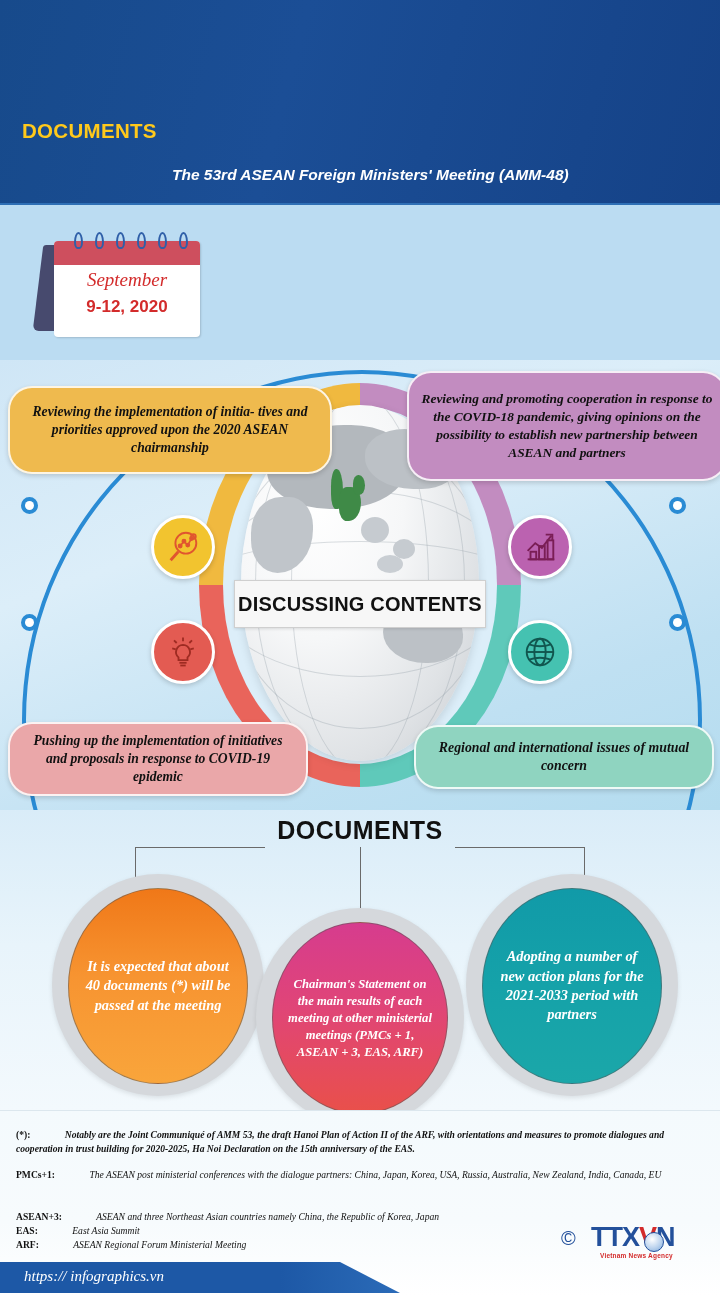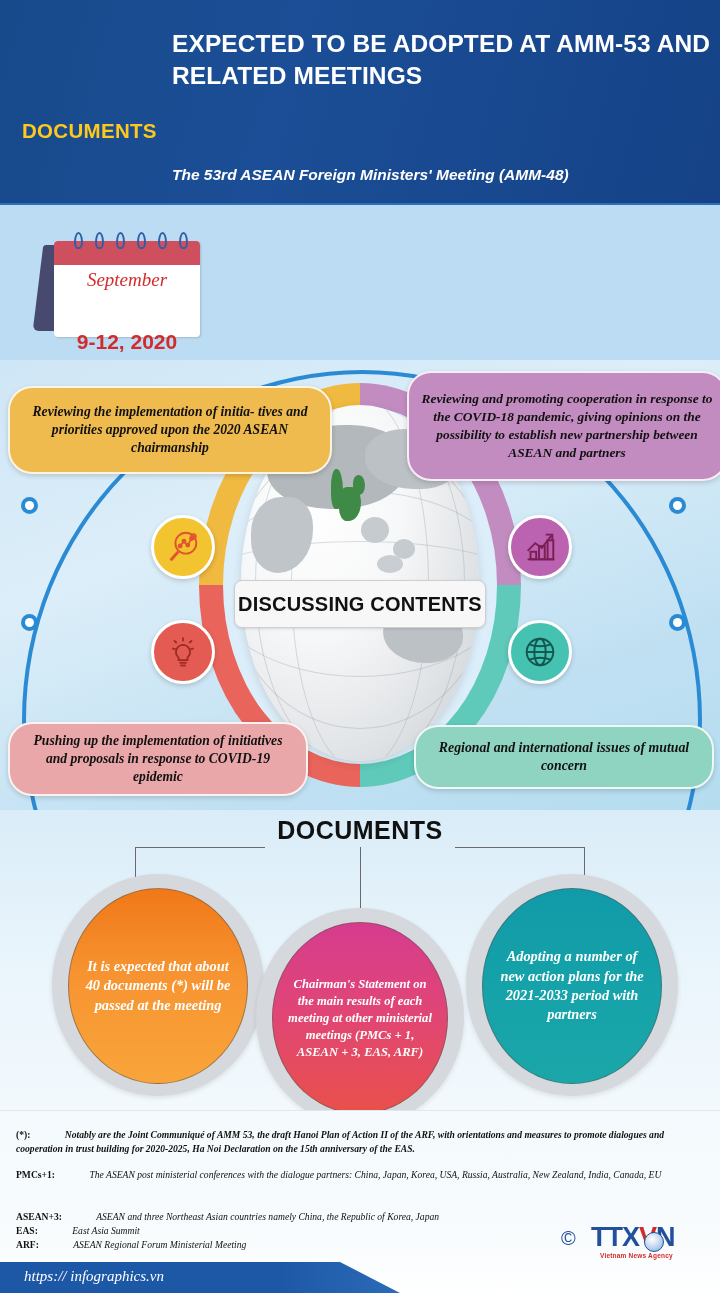--- a/index.html
+++ b/index.html
@@ -63,21 +63,21 @@
     position:absolute; top:0; width:9px; height:17px;
     border:2px solid #2F5FA8; border-radius:50% 50% 40% 40%/60% 60% 40% 40%;
     background:transparent;
   }
   .cal-month {
     position:absolute; left:0; top:28px; width:146px; text-align:center;
     font-size:19px; font-style:italic; color:#D32B2B; font-family:"Liberation Serif",serif;
   }
   .cal-days {
     position:absolute; left:0; top:56px; width:146px; text-align:center;
-    font-size:21px; font-weight:bold; color:#D32B2B;margin-top:33px;
+    font-size:17px; font-weight:bold; color:#D32B2B;
   }
 
   
   .people { position:absolute; left:216px; top:247px; width:98px; height:88px; }
   .ppl { position:absolute; }
   .ppl .hd { position:absolute; border-radius:50%; }
   .ppl .bd { position:absolute; border-radius:14px 14px 3px 3px; }
 
   .txt-part {
     position:absolute; left:318px; top:242px; width:160px;
@@ -125,21 +125,21 @@
     background:radial-gradient(ellipse at 32% 26%, #ffffff 0%, #f6f7f8 38%, #dfe2e5 72%, #c3c8cd 100%);
     overflow:hidden;
     box-shadow:0 3px 10px rgba(0,0,0,0.12);
   }
   .glat, .glon { position:absolute; border:1px solid rgba(150,160,170,0.35); border-radius:50%; }
   .landmass { position:absolute; background:#b9bec3; border-radius:40% 55% 45% 60%; }
   .asean { position:absolute; background:#3F8A47; border-radius:45% 55% 50% 40%; }
 
   .dc-label {
     position:absolute; left:234px; top:580px; width:252px; height:48px;
-    background:#F7F7F7; border:1px solid #cfcfcf; border-radius:8px;
+    background:#F7F7F7; border:1px solid #cfcfcf; border-radius:0;
     display:flex; align-items:center; justify-content:center;
     font-size:20px; font-weight:bold; color:#111; letter-spacing:0.2px;
     box-shadow:0 1px 3px rgba(0,0,0,0.12);
   }
 
   .ic {
     position:absolute; width:64px; height:64px; border-radius:50%;
     border:3px solid #ffffff; display:flex; align-items:center; justify-content:center;
     box-shadow:0 2px 5px rgba(0,0,0,0.18);
   }
@@ -219,21 +219,20 @@
     border:1px solid #23509B;
   }
 </style>
 </head>
 <body>
 
 <div id="page">
 
   <div class="header">
     <div class="hdr-docs">DOCUMENTS</div>
-    <div class="hdr-title">EXPECTED TO BE ADOPTED AT AMM-53 AND RELATED MEETINGS</div>
     <div class="hdr-sub">The 53rd ASEAN Foreign Ministers' Meeting (AMM-48)</div>
   </div>
 
   <div class="band2">
     <div class="cal">
       <div class="cal-back"></div>
       <div class="cal-body">
         <div class="cal-top"></div>
         <div class="cal-rings">
           <span class="ring" style="left:0px"></span>

